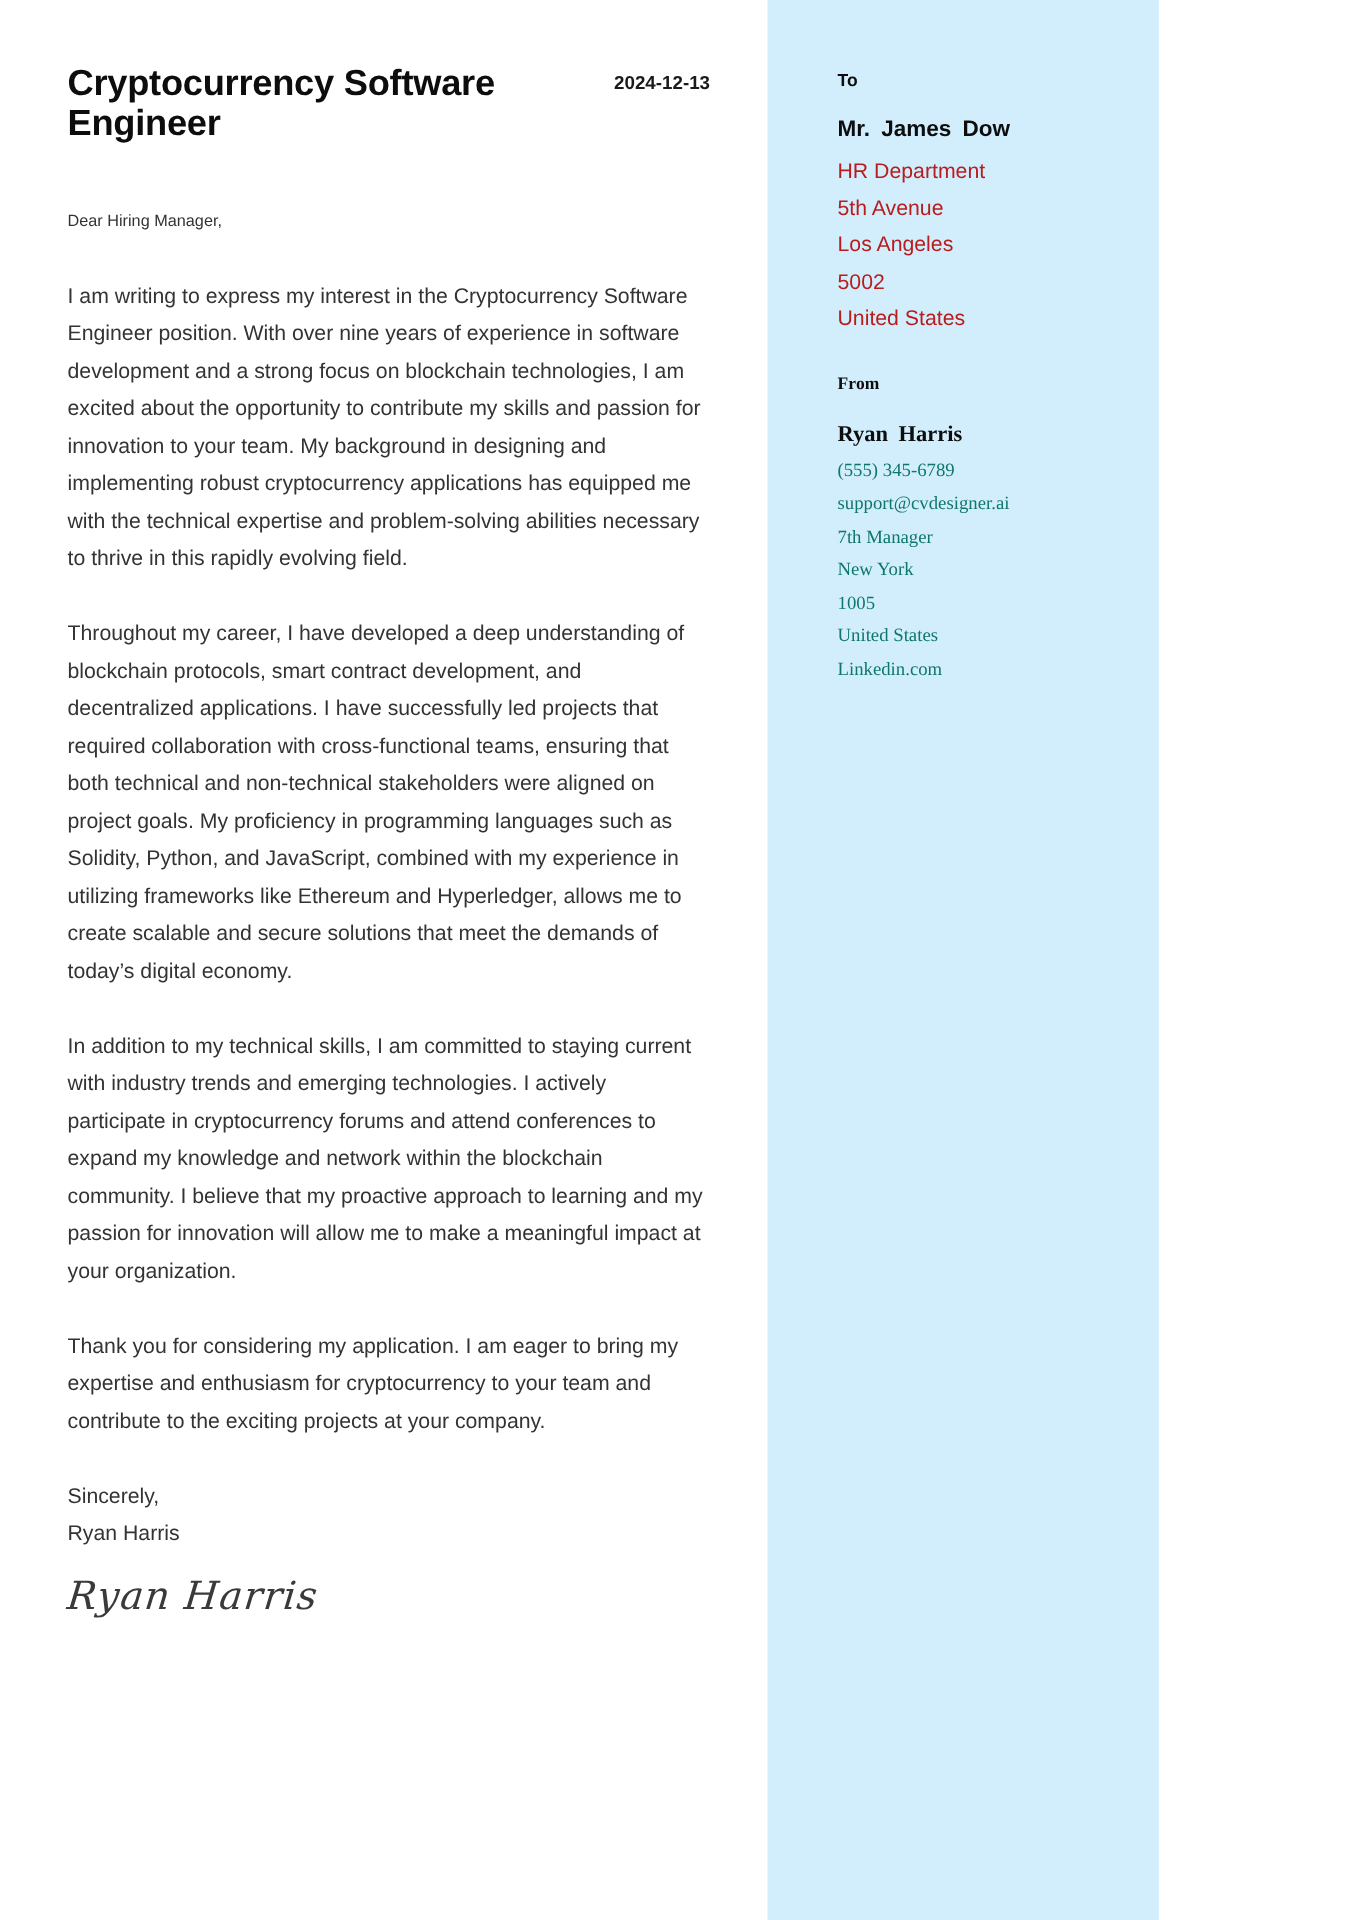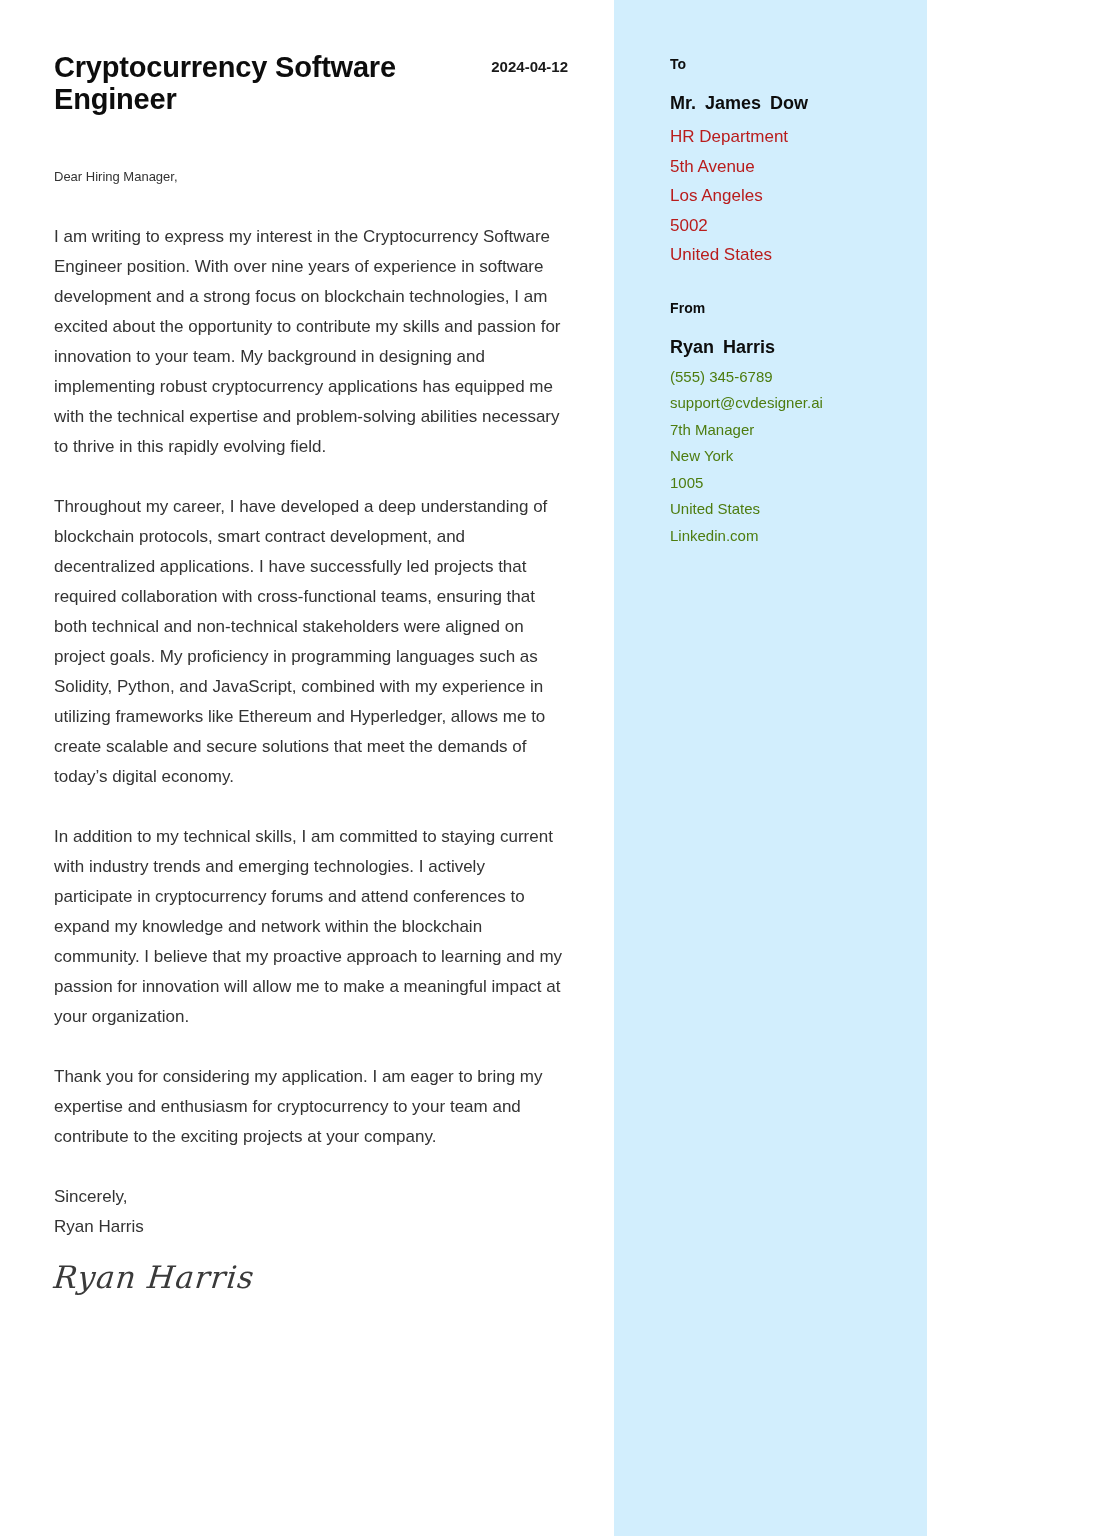--- a/index.html
+++ b/index.html
@@ -110,37 +110,37 @@
     margin: 0 0 6px 0;
     line-height: 1.45;
   }
   .side-line-to {
     font-size: 17px;
     color: #b91c1c;
     line-height: 29.5px;
   }
   .side-line-from {
     font-size: 15px;
-    color: #4d7c0f;
+    color: #0f766e;
     line-height: 26.5px;
   }
   .to-block { margin-bottom: 30px; }
-  .from-block { margin-bottom: 0; }
+  .from-block { margin-bottom: 0; font-family: Liberation Serif, serif; }
   .side-name-from { margin-bottom: 4px; }
 </style>
 </head>
 <body>
 
 <div class="page">
 
   <div class="letter-col">
 
     <div class="letter-head">
       <h1 class="letter-title">Cryptocurrency Software Engineer</h1>
-      <div class="letter-date">2024-04-12</div>
+      <div class="letter-date">2024-12-13</div>
     </div>
 
     <p class="salutation">Dear Hiring Manager,</p>
 
     <p class="body-par">I am writing to express my interest in the Cryptocurrency Software Engineer position. With over nine years of experience in software development and a strong focus on blockchain technologies, I am excited about the opportunity to contribute my skills and passion for innovation to your team. My background in designing and implementing robust cryptocurrency applications has equipped me with the technical expertise and problem-solving abilities necessary to thrive in this rapidly evolving field.</p>
 
     <p class="body-par">Throughout my career, I have developed a deep understanding of blockchain protocols, smart contract development, and decentralized applications. I have successfully led projects that required collaboration with cross-functional teams, ensuring that both technical and non-technical stakeholders were aligned on project goals. My proficiency in programming languages such as Solidity, Python, and JavaScript, combined with my experience in utilizing frameworks like Ethereum and Hyperledger, allows me to create scalable and secure solutions that meet the demands of today’s digital economy.</p>
 
     <p class="body-par">In addition to my technical skills, I am committed to staying current with industry trends and emerging technologies. I actively participate in cryptocurrency forums and attend conferences to expand my knowledge and network within the blockchain community. I believe that my proactive approach to learning and my passion for innovation will allow me to make a meaningful impact at your organization.</p>
 

